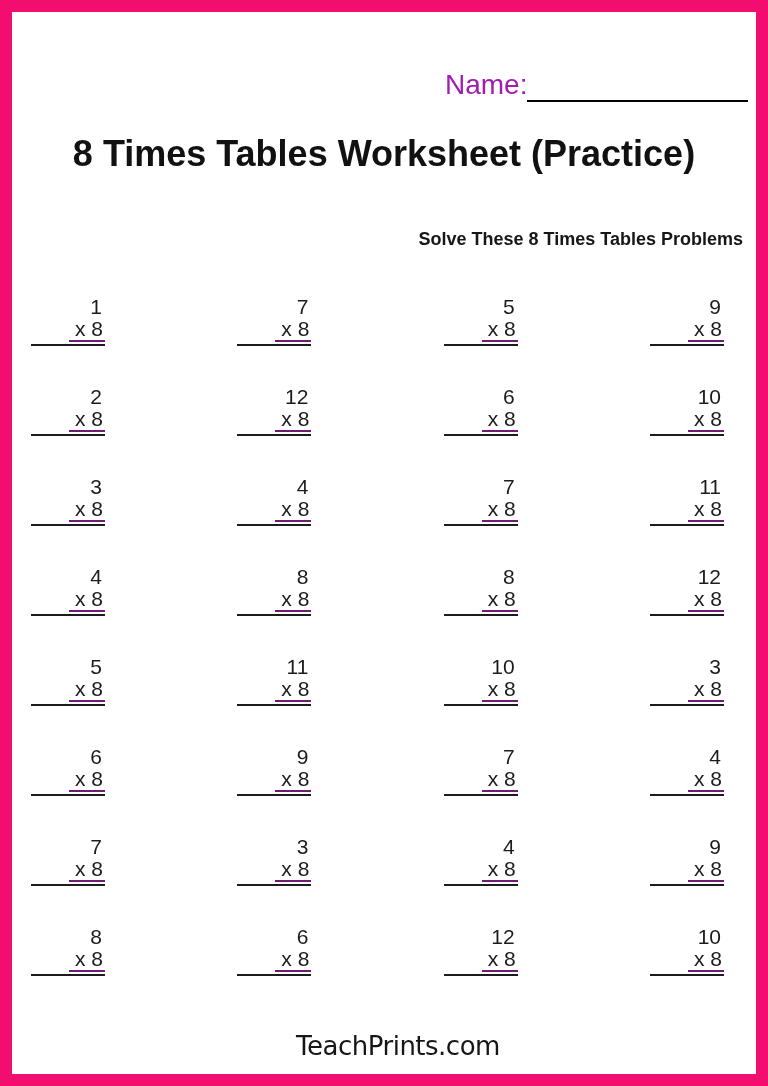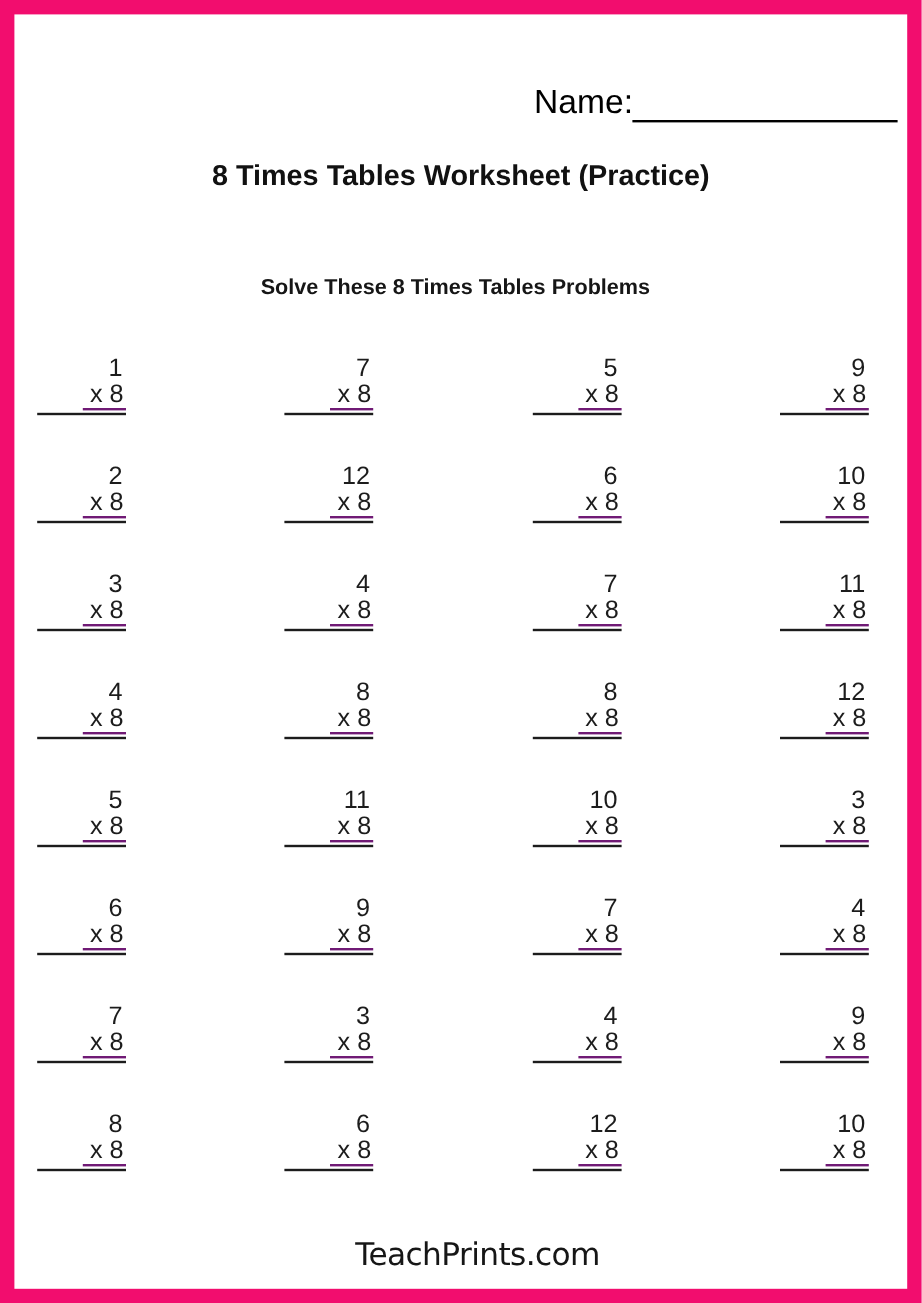--- a/index.html
+++ b/index.html
@@ -15,47 +15,47 @@
     overflow: hidden;
   }
 
   .name-row {
     position: absolute;
     left: 433px;
     top: 56px;
     font-size: 28px;
     line-height: 34px;
     white-space: nowrap;
-    color: #000000;
+    color: #a21caf;
   }
   .name-line {
     display: inline-block;
     width: 221px;
     height: 30px;
     border-bottom: 2px solid #000;
     vertical-align: bottom;
   }
 
   .title {
     position: absolute;
     top: 121px;
     left: 0;
     right: 0;
     text-align: center;
-    font-size: 24px;
+    font-size: 36px;
     font-weight: 700;
     color: #111;
   }
 
   .subtitle {
     position: absolute;
     top: 217px;
     left: 0;
     right: 0;
-    text-align: center;
+    text-align: right;
     font-size: 18px;
     font-weight: 700;
     color: #161616;
     transform: translateX(-13px);
     padding-left: 17px;
   }
 
   .problems {
     position: absolute;
     top: 282px;

